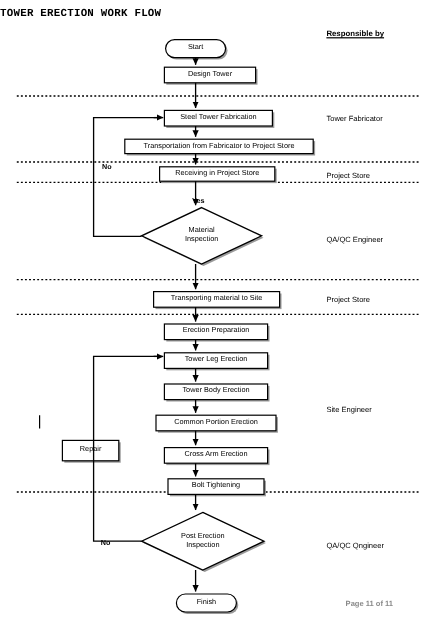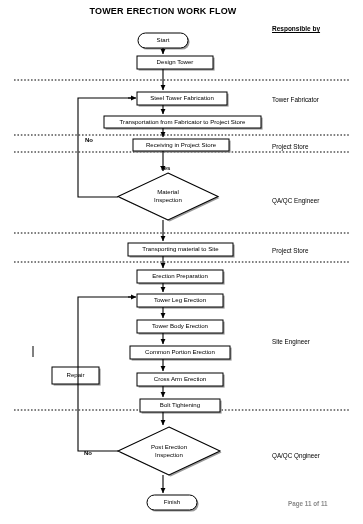--- a/index.html
+++ b/index.html
@@ -9,25 +9,26 @@
     font-family:"Liberation Sans", sans-serif;
     position:relative;
     overflow:hidden;
   }
   #stage{position:absolute;left:0;top:0;width:363px;height:524px;}
   svg#flow{position:absolute;left:0;top:0;width:363px;height:524px;}
 
   .title{
     position:absolute;
     left:0;top:6px;width:326px;
-    text-align:center;
+    text-align:left;
     font-size:9px;
     font-weight:bold;
     letter-spacing:.2px;
     color:#000;
+    font-family:Liberation Mono, monospace;
   }
   .resp-head{
     position:absolute;
     left:272px;top:25px;
     font-size:6.5px;
     font-weight:bold;
     color:#000;
     text-decoration:underline;
   }
   .resp{

